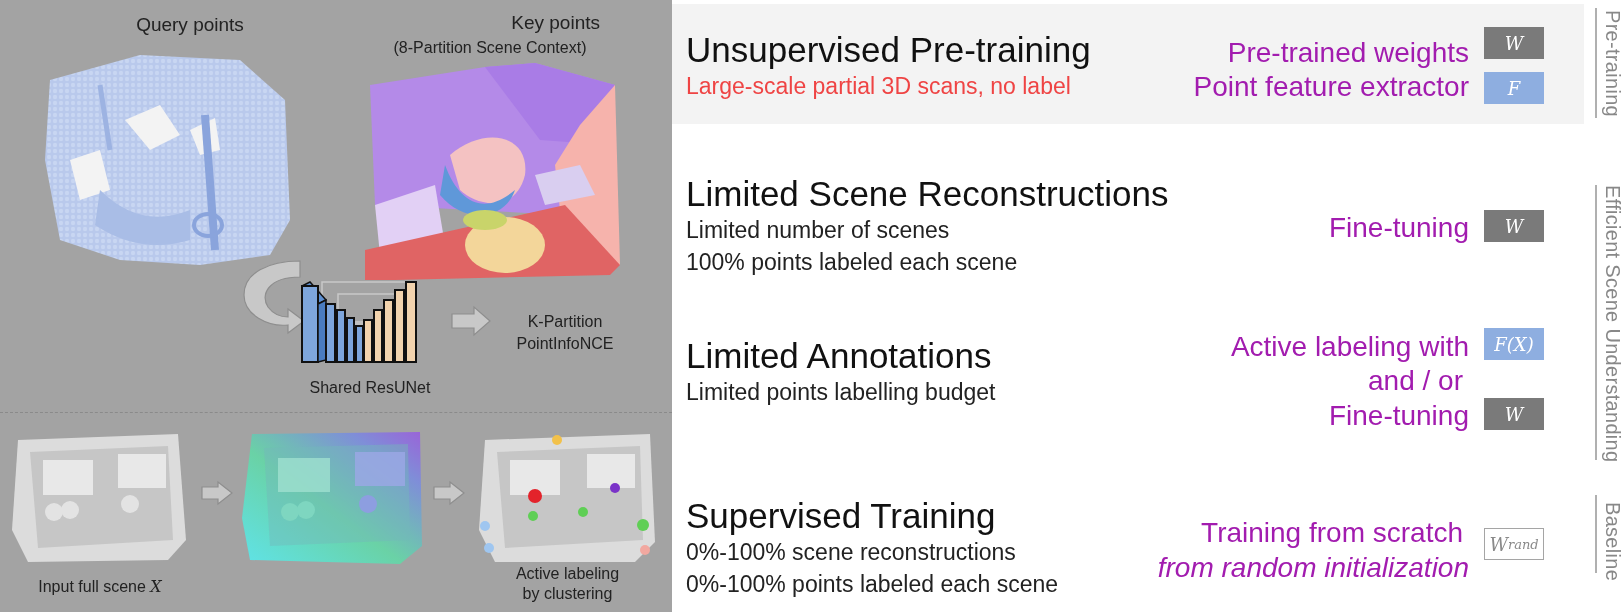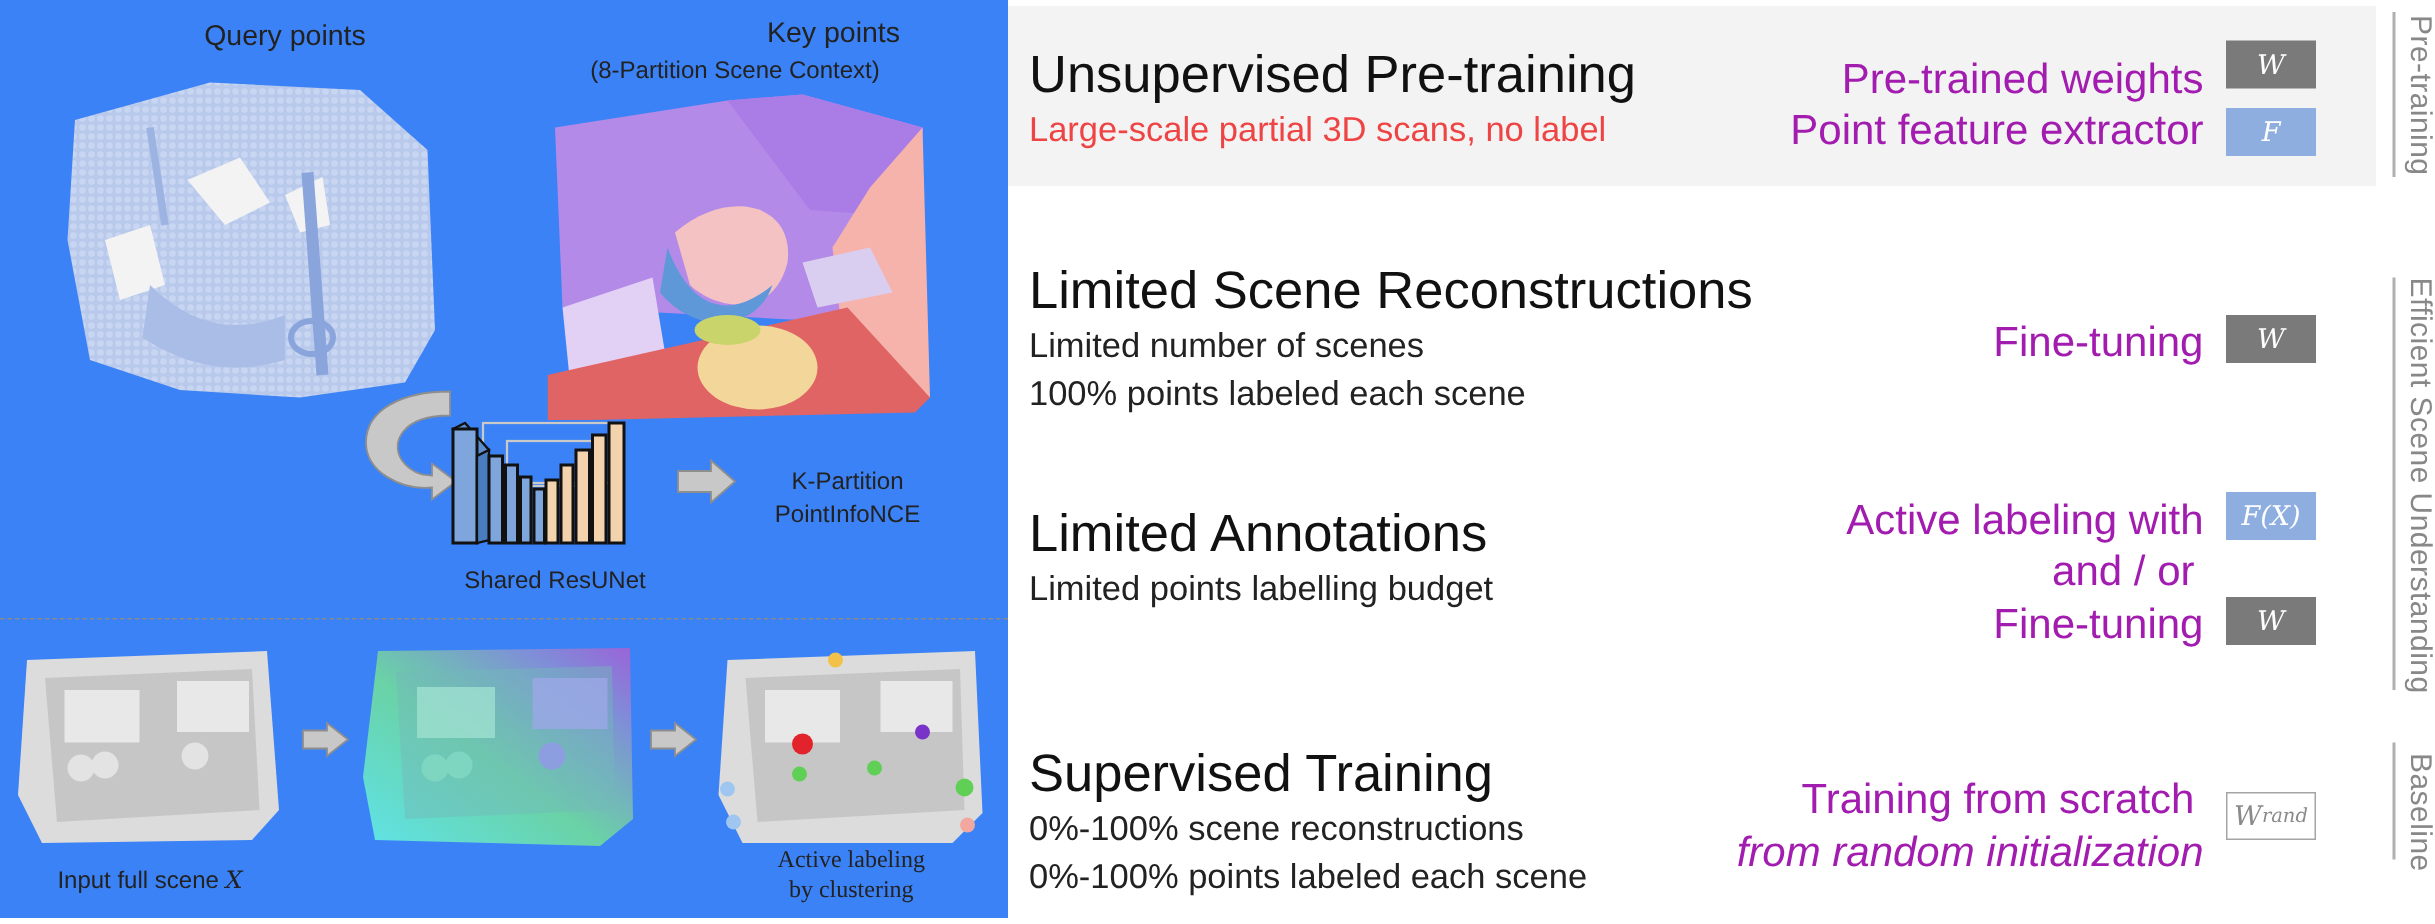--- a/index.html
+++ b/index.html
@@ -1,20 +1,20 @@
 <!DOCTYPE html>
 <html><head>
 <meta charset="utf-8">
 <style>
   html, body { margin: 0; padding: 0; background: #ffffff; }
   body { width: 1623px; height: 616px; position: relative; overflow: hidden;
          font-family: "Liberation Sans", "DejaVu Sans", sans-serif; }
 
   
-  .left-panel { position: absolute; left: 0; top: 0; width: 672px; height: 612px; background: #3b82f6; }
+  .left-panel { position: absolute; left: 0; top: 0; width: 672px; height: 612px; background: #a3a3a3; }
   .cap { position: absolute; color: #222; text-align: center; font-size: 19px; line-height: 22px; }
   .cap.small { font-size: 16px; line-height: 20px; }
   .math { font-family: "DejaVu Serif", serif; font-style: italic; }
 
   .divider-dashed { position: absolute; left: 0; top: 412px; width: 672px; height: 0;
                     border-top: 1.5px dashed #8a8a8a; }
 
   .cloud { position: absolute; }
 
   
@@ -154,21 +154,21 @@
     <circle cx="108" cy="82" r="5" fill="#5fcf55"></circle>
     <circle cx="168" cy="95" r="6" fill="#5fcf55"></circle>
     <circle cx="10" cy="96" r="5" fill="#9fc6f0"></circle>
     <circle cx="14" cy="118" r="5" fill="#9fc6f0"></circle>
     <circle cx="170" cy="120" r="5" fill="#f2a8a0"></circle>
   </svg>
 
   <div class="cap small" style="left:20px; top:577px; width:160px;">
     <span>Input full scene </span><span class="math">X</span>
   </div>
-  <div class="cap small" style="left:475px; top:564px; width:185px;font-family:Liberation Serif, serif;">
+  <div class="cap small" style="left:475px; top:564px; width:185px;">
     <div>Active labeling</div>
     <div>by clustering</div>
   </div>
 </div>
 
 <div class="band-pretrain"></div>
 
 <div class="section" style="top:30px;">
   <div class="sec-title">Unsupervised Pre-training</div>
   <div class="sec-line muted">Large-scale partial 3D scans, no label</div>

